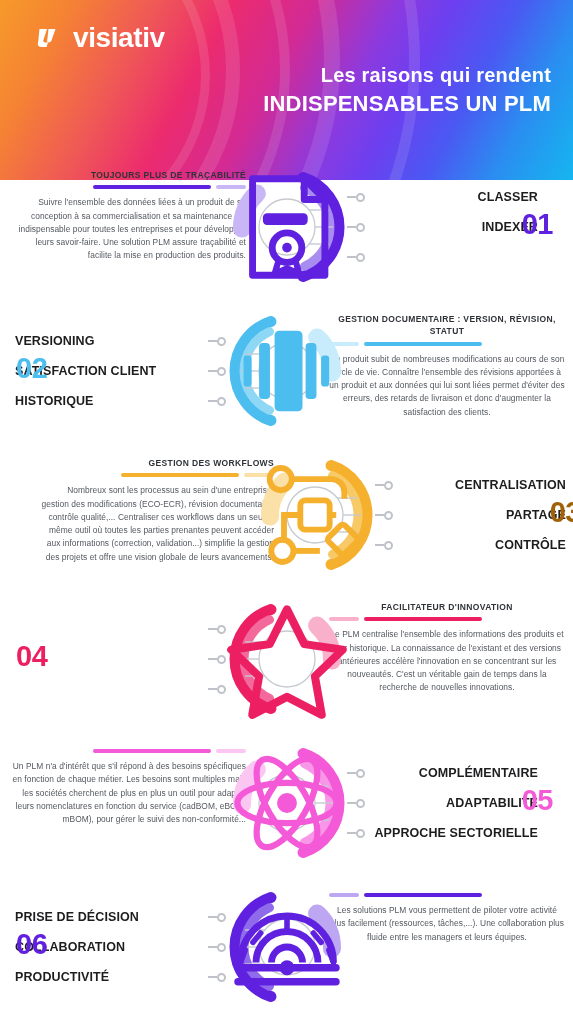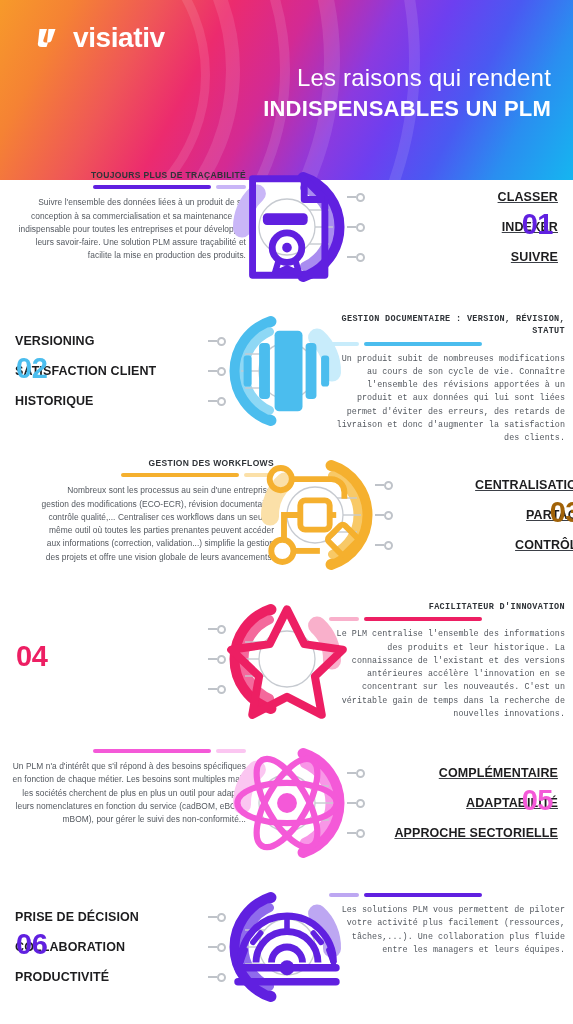--- a/index.html
+++ b/index.html
@@ -29,21 +29,21 @@
   .logo-wrap {
     position:absolute; left:36px; top:24px;
     display:flex; align-items:center; gap:9px;
   }
   .logo-mark { width:28px; height:28px; position:relative; }
   .logo-text {
     color:#fff; font-size:28px; font-weight:700;
     letter-spacing:-0.4px; line-height:1;
   }
   .head-lines { position:absolute; right:22px; top:64px; text-align:right; }
-  .head-l1 { color:#fff; font-size:24px; font-weight:400; letter-spacing:0.2px; }
+  .head-l1 { color:#fff; font-size:20px; font-weight:700; letter-spacing:0.2px; }
   .head-l2 { color:#fff; font-size:22px; font-weight:700; letter-spacing:0.2px; margin-top:4px; }
 
   
   .section {
     position:absolute; left:0; width:573px; height:138px;
   }
   .sec-inner { position:relative; width:100%; height:100%; }
 
   
   .graphic {
@@ -60,31 +60,31 @@
   .num.right { right:20px; }
   .num.left  { left:16px; }
 
   
   .keys { position:absolute; top:50%; margin-top:-45px; width:190px; }
   .keys .k {
     height:30px; display:flex; align-items:center;
     font-size:12.5px; font-weight:700; color:#1d1d1f; letter-spacing:0.1px;
     white-space:nowrap;
   }
-  .keys.kright { left:368px; justify-content:flex-start;text-decoration:underline; }
+  .keys.kright { left:348px; justify-content:flex-start; }
   .keys.kright .k { justify-content:flex-end; padding-right:0; }
   .keys.kleft { right:368px; width:190px; }
   .keys.kleft .k { justify-content:flex-start; }
 
   .keys.kright .k:nth-child(1){ margin-left:0; }
 
   
   .tblock { position:absolute; top:50%; margin-top:-58px; width:236px; }
   .tblock.tleft  { left:10px;  text-align:right; }
-  .tblock.tright { right:8px; text-align:right;font-family:Liberation Mono, monospace; }
+  .tblock.tright { right:8px; text-align:center; }
   .tb-title {
     font-size:8.5px; font-weight:700; color:#2f3338;
     letter-spacing:0.35px; line-height:1.45; text-transform:uppercase;
   }
   .bars { display:flex; gap:5px; margin:4px 0 7px; }
   .tblock.tleft .bars { justify-content:flex-end; }
   .bars .bar { height:4px; border-radius:2px; }
   .bar-long  { width:118px; }
   .bar-short { width:30px; }
   .tb-body {
@@ -185,21 +185,20 @@
             </div>
     <div class="d">
               <span class="stem"></span>
               <span class="dot"></span>
             </div>
           </div>
 
       <div class="keys kright">
             <div class="k">CLASSER</div>
             <div class="k">INDEXER</div>
-            <div class="k">SUIVRE</div>
           </div>
 
       <div class="num right" style="color:#6020e0">01</div>
     </div>
       </div>
       <div class="section" style="top: 302px;">
     <div class="sec-inner">
       <div class="tblock tright">
         <div class="tb-title">GESTION DOCUMENTAIRE : VERSION, RÉVISION, STATUT</div>
         <div class="bars">

